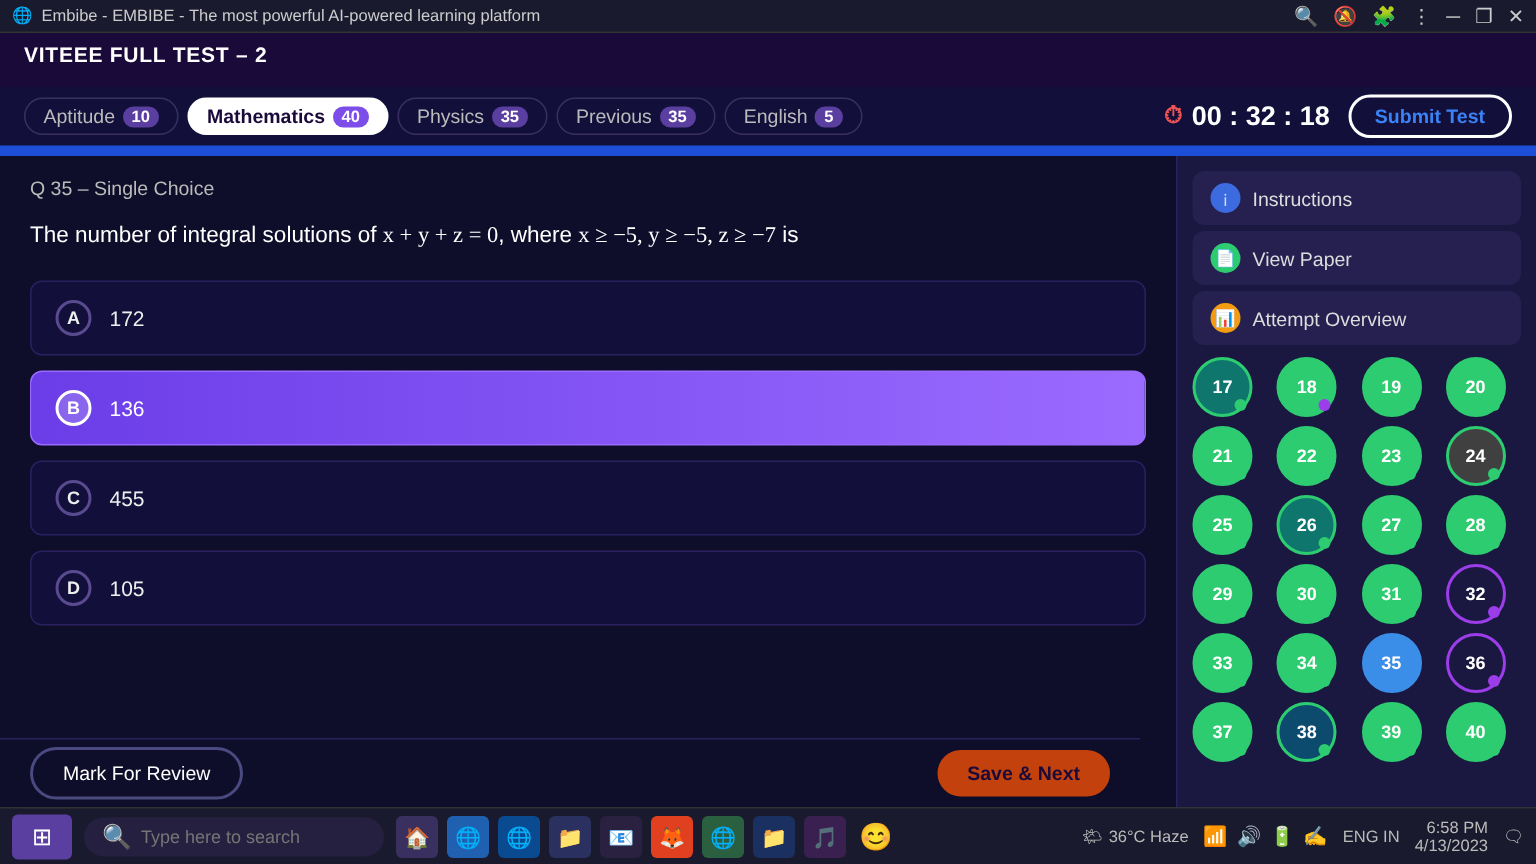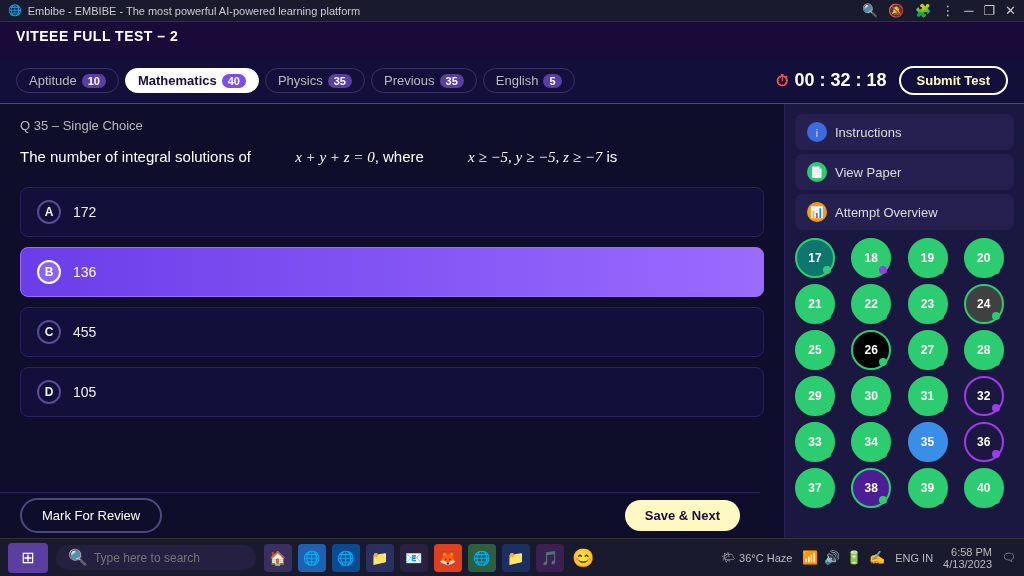--- a/index.html
+++ b/index.html
@@ -44,21 +44,21 @@
       letter-spacing: 0.5px;
     }
 
     
     .tab-bar {
       background: #12103a;
       padding: 8px 16px;
       display: flex;
       align-items: center;
       justify-content: space-between;
-      border-bottom: 1px solid #1d4ed8;
+      border-bottom: 7px solid #1d4ed8;
       height: 46px;
     }
     .tabs { display: flex; gap: 6px; align-items: center; }
     .tab {
       display: flex;
       align-items: center;
       gap: 5px;
       padding: 4px 12px;
       border-radius: 20px;
       font-size: 13px;
@@ -92,21 +92,21 @@
       align-items: center;
       gap: 6px;
       font-size: 18px;
       font-weight: 700;
       color: #fff;
     }
     .timer-icon { color: #e55; font-size: 16px; }
     .submit-btn {
       background: transparent;
       border: 2px solid #fff;
-      color: #fef9c3;
+      color: #3b82f6;
       padding: 5px 16px;
       border-radius: 20px;
       font-size: 13px;
       font-weight: 600;
       cursor: pointer;
     }
 
     
     .main-content {
       display: flex;
@@ -262,21 +262,21 @@
       border: 2px solid #4a4a80;
       background: transparent;
       color: #fff;
       font-size: 13px;
       cursor: pointer;
     }
     .save-btn {
       padding: 8px 20px;
       border-radius: 20px;
       border: none;
-      background: #fef9c3;
+      background: #c2410c;
       color: #1a0a3a;
       font-size: 13px;
       font-weight: 700;
       cursor: pointer;
     }
 
     
     .taskbar {
       position: absolute;
       bottom: 0;
@@ -334,21 +334,21 @@
       display: flex;
       align-items: center;
       gap: 10px;
       font-size: 11px;
       color: #bbb;
     }
     .taskbar-right .weather { display: flex; align-items: center; gap: 4px; }
     .taskbar-clock { text-align: right; font-size: 11px; }
 
     
-    .math { font-style: italic; font-family: serif; margin-left: 40px; }
+    .math { font-family: serif; }
   </style>
 </head>
 <body>
 
 <div class="title-bar">
   <div class="title-bar-left">
     <span>🌐</span>
     <span>Embibe - EMBIBE - The most powerful AI-powered learning platform</span>
   </div>
   <div class="title-bar-right">
@@ -441,33 +441,33 @@
     <div class="question-grid" id="question-grid">
     <div class="q-num" style="background: #0f766e; border-color: rgb(46, 204, 113);">17<span class="dot green"></span></div>
         <div class="q-num" style="background: rgb(46, 204, 113); border-color: rgb(46, 204, 113);">18<span class="dot purple" style="background: rgb(155, 61, 232);"></span></div>
         <div class="q-num" style="background: rgb(46, 204, 113); border-color: rgb(46, 204, 113);">19<span class="dot green"></span></div>
         <div class="q-num" style="background: rgb(46, 204, 113); border-color: rgb(46, 204, 113);">20<span class="dot green"></span></div>
         <div class="q-num" style="background: rgb(46, 204, 113); border-color: rgb(46, 204, 113);">21<span class="dot green"></span></div>
         <div class="q-num" style="background: rgb(46, 204, 113); border-color: rgb(46, 204, 113);">22<span class="dot green"></span></div>
         <div class="q-num" style="background: rgb(46, 204, 113); border-color: rgb(46, 204, 113);">23<span class="dot green"></span></div>
         <div class="q-num" style="background: #404040; border-color: rgb(46, 204, 113);">24<span class="dot green"></span></div>
         <div class="q-num" style="background: rgb(46, 204, 113); border-color: rgb(46, 204, 113);">25<span class="dot green"></span></div>
-        <div class="q-num" style="background: #000000; border-color: rgb(46, 204, 113); text-align: right;">26<span class="dot green"></span></div>
+        <div class="q-num" style="background: #0f766e; border-color: rgb(46, 204, 113); text-align: right;">26<span class="dot green"></span></div>
         <div class="q-num" style="background: rgb(46, 204, 113); border-color: rgb(46, 204, 113);">27<span class="dot green"></span></div>
         <div class="q-num" style="background: rgb(46, 204, 113); border-color: rgb(46, 204, 113);">28<span class="dot green"></span></div>
         <div class="q-num" style="background: rgb(46, 204, 113); border-color: rgb(46, 204, 113);">29<span class="dot green"></span></div>
         <div class="q-num" style="background: rgb(46, 204, 113); border-color: rgb(46, 204, 113);">30<span class="dot green"></span></div>
         <div class="q-num" style="background: rgb(46, 204, 113); border-color: rgb(46, 204, 113);">31<span class="dot green"></span></div>
         <div class="q-num" style="border-color: rgb(155, 61, 232);">32<span class="dot purple" style="background: rgb(155, 61, 232);"></span></div>
         <div class="q-num" style="background: rgb(46, 204, 113); border-color: rgb(46, 204, 113);">33<span class="dot green"></span></div>
         <div class="q-num" style="background: rgb(46, 204, 113); border-color: rgb(46, 204, 113);">34<span class="dot green"></span></div>
         <div class="q-num" style="background: rgb(59, 142, 232); border-color: rgb(59, 142, 232);">35</div>
         <div class="q-num" style="border-color: rgb(155, 61, 232);">36<span class="dot purple" style="background: rgb(155, 61, 232);"></span></div>
         <div class="q-num" style="background: rgb(46, 204, 113); border-color: rgb(46, 204, 113);">37<span class="dot green"></span></div>
-        <div class="q-num" style="background: #4c1d95; border-color: rgb(46, 204, 113);">38<span class="dot green"></span></div>
+        <div class="q-num" style="background: #0c4a6e; border-color: rgb(46, 204, 113);">38<span class="dot green"></span></div>
         <div class="q-num" style="background: rgb(46, 204, 113); border-color: rgb(46, 204, 113);">39<span class="dot green"></span></div>
         <div class="q-num" style="background: rgb(46, 204, 113); border-color: rgb(46, 204, 113);">40<span class="dot green"></span></div>
       </div>
   </div>
 </div>
 
 <div class="bottom-bar">
   <button class="mark-btn">Mark For Review</button>
   <button class="save-btn">Save &amp; Next</button>
 </div>

